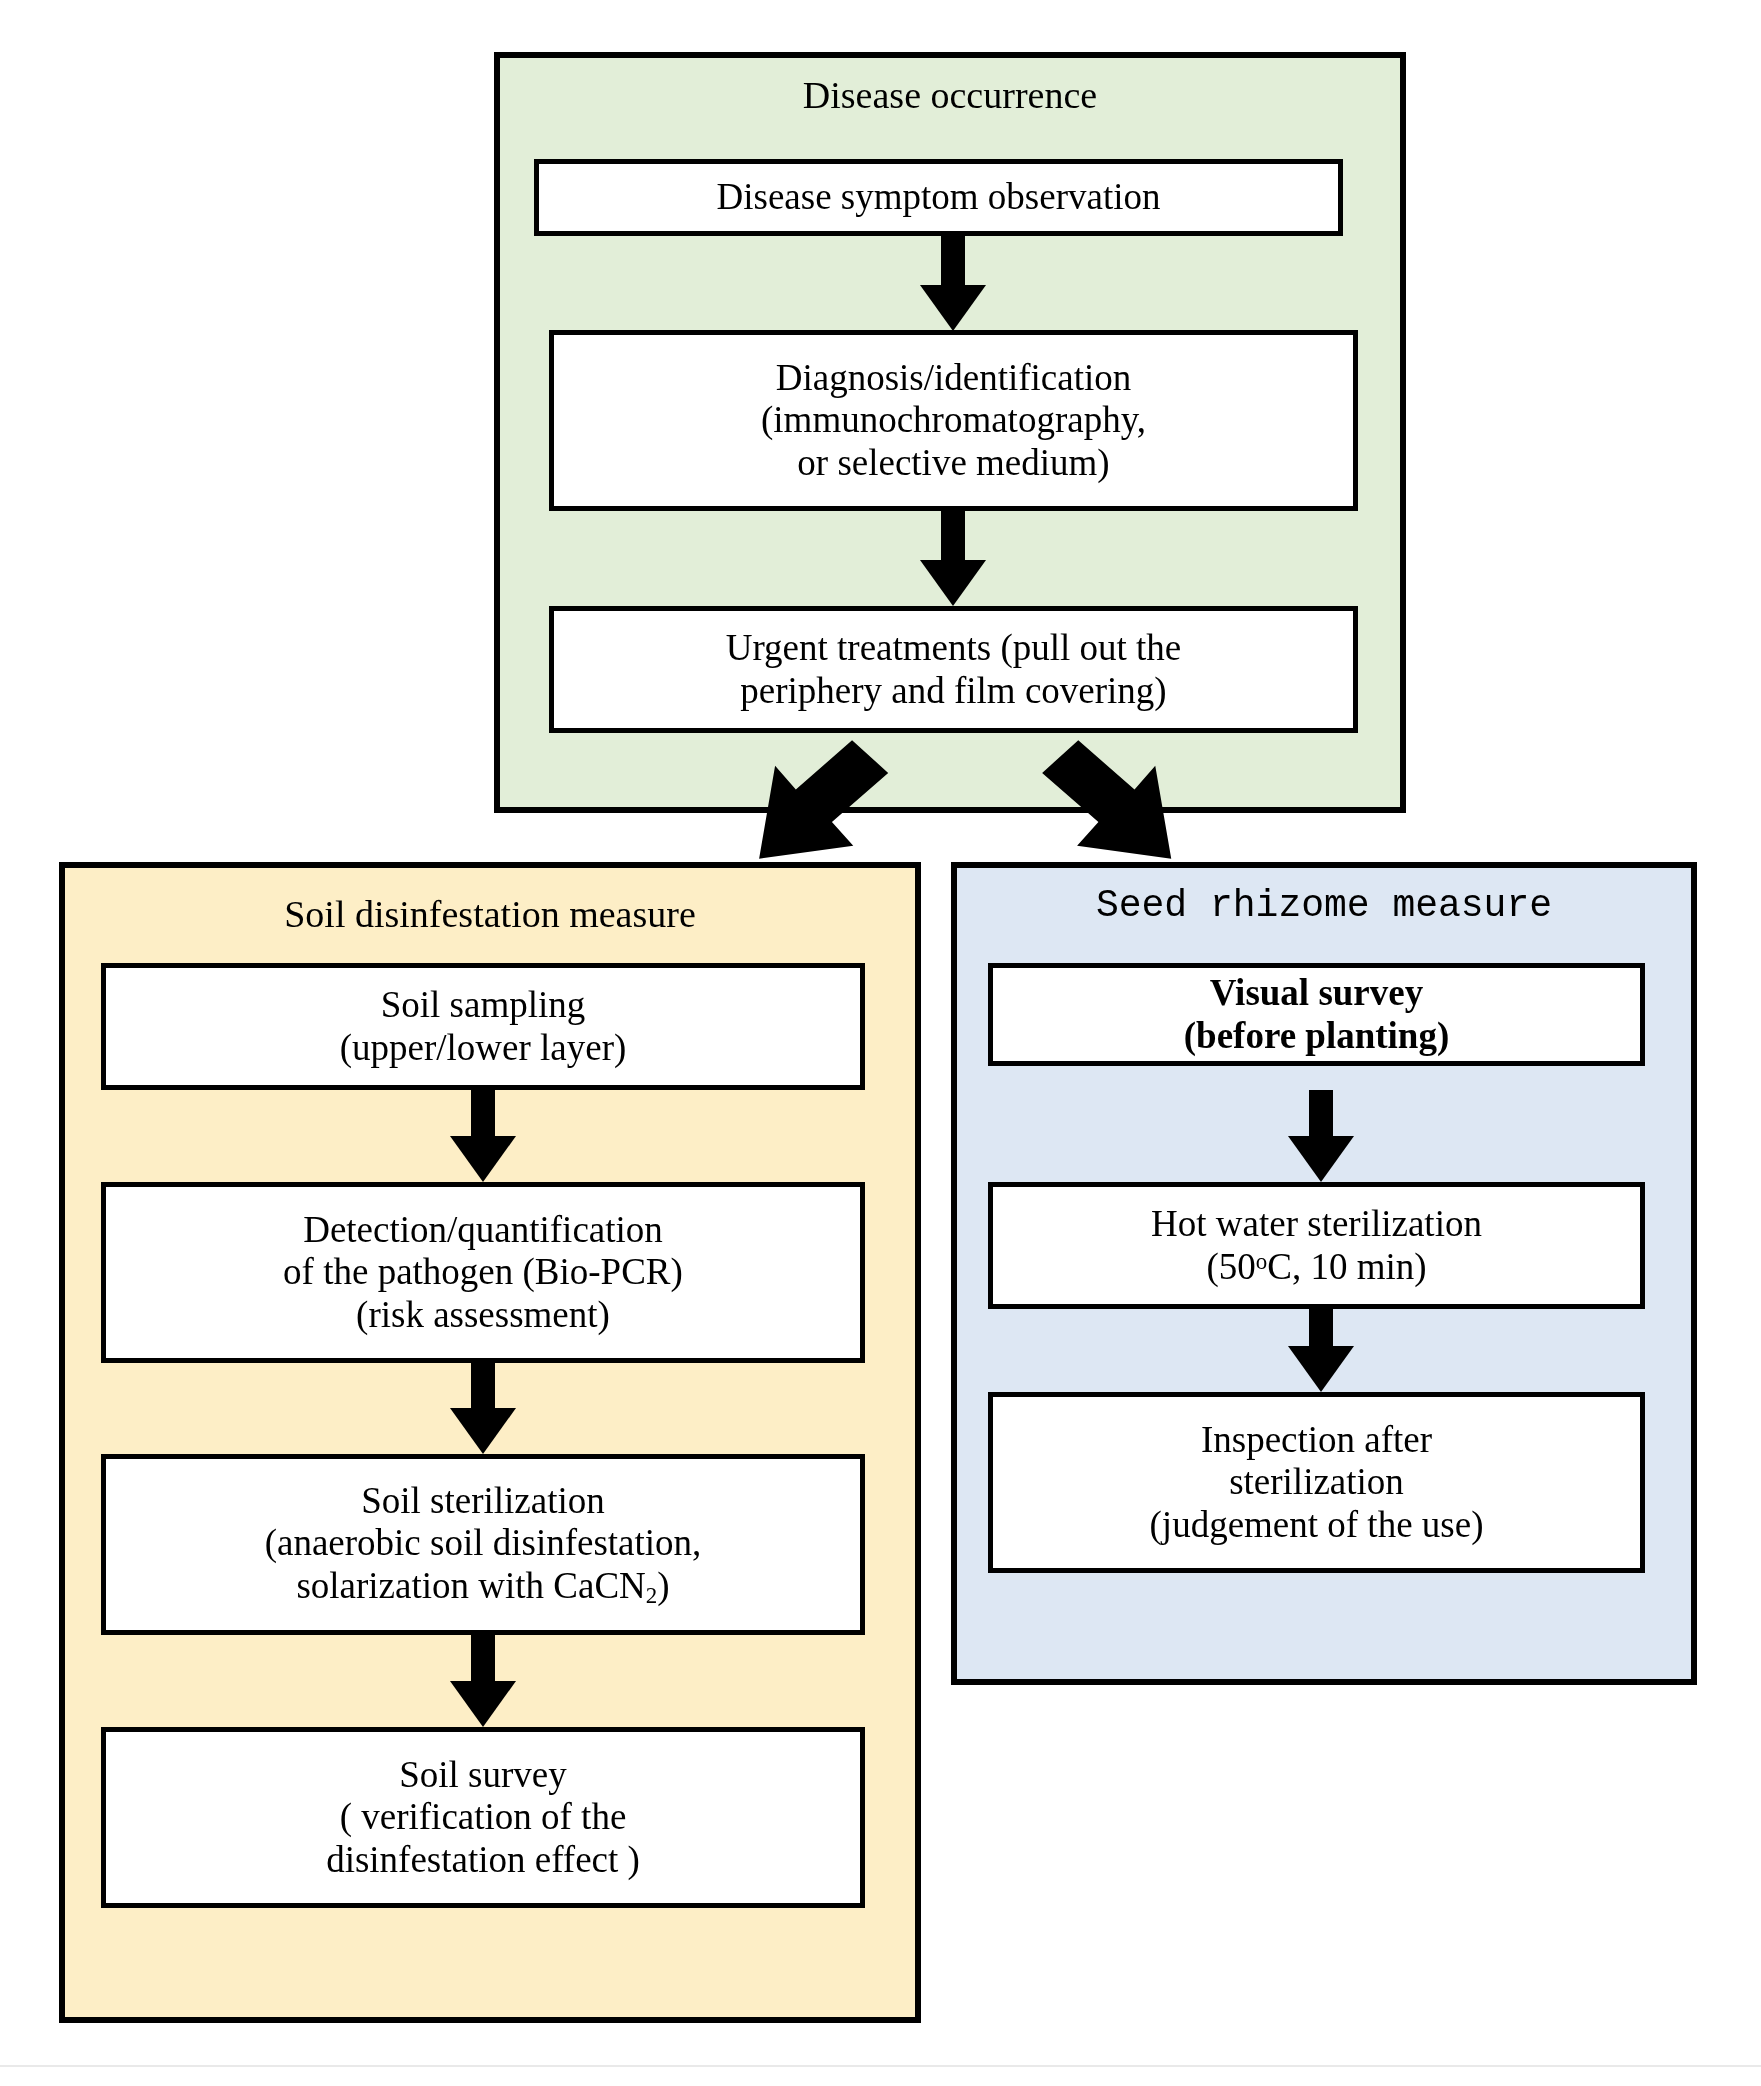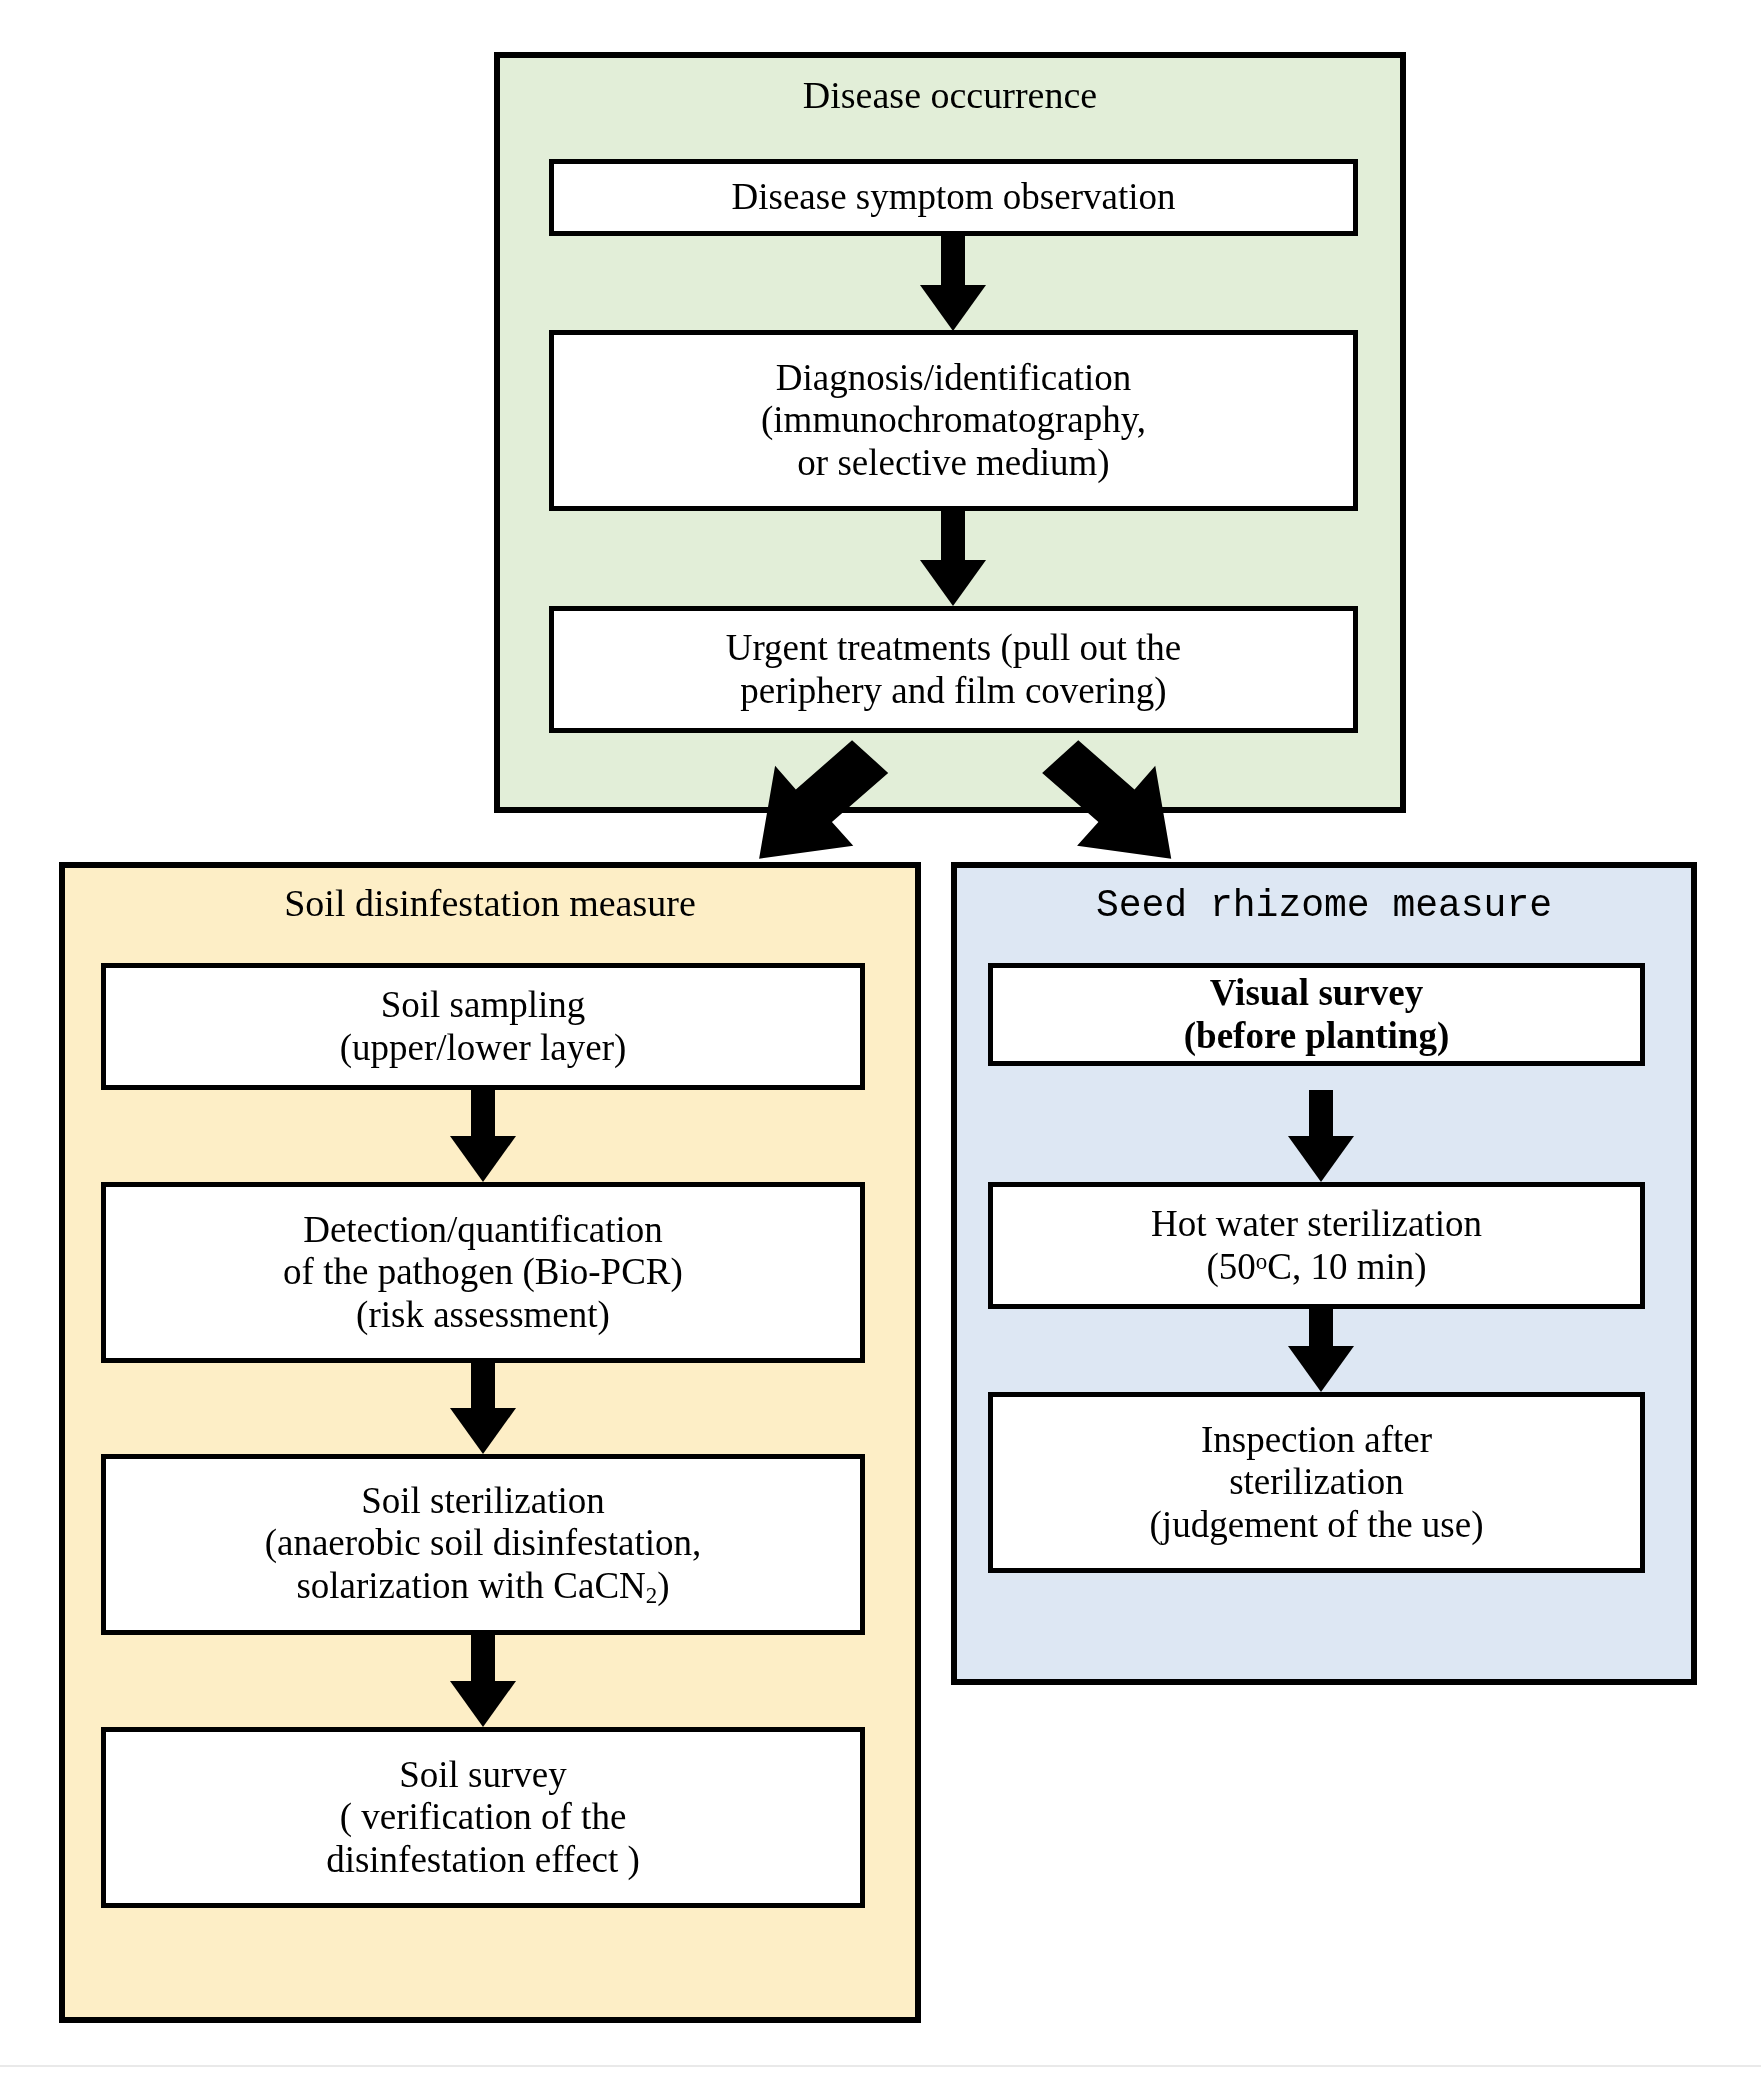--- a/index.html
+++ b/index.html
@@ -101,21 +101,21 @@
     background: #e9e9e9;
   }
 </style>
 </head>
 <body>
 
 <div class="panel panel-green" style="left:494px; top:12px; width:912px; height:761px;margin-top:40px;">
 
   <div class="panel-title" style="margin-top:18px;">Disease occurrence</div>
 
-  <div class="box" style="left:49px; top:101px; width:809px; height:77px;">
+  <div class="box" style="left:34px; top:101px; width:809px; height:77px;">
     <div class="box-text">
       <span>Disease symptom observation</span>
     </div>
   </div>
 
   <div class="arrow-down" style="left:403px; top:178px; width:99px; height:95px;">
     <div class="shaft" style="width:24px; height:51px;"></div>
     <div class="head"></div>
   </div>
 
@@ -146,21 +146,21 @@
     <path d="M 1500 1305 L 1405 1388 L 1441 1428 L 1282 1450 L 1309 1293 L 1344 1333 L 1439 1250 Z" fill="#000000"></path>
   </g>
 
   <g>
     <path d="M 1760 1305 L 1855 1388 L 1819 1428 L 1978 1450 L 1951 1293 L 1916 1333 L 1821 1250 Z" fill="#000000"></path>
   </g>
 </svg>
 
 <div class="panel panel-cream" style="left:59px; top:862px; width:862px; height:1161px;">
 
-  <div class="panel-title" style="margin-top:16px;">Soil disinfestation measure</div>
+  <div class="panel-title" style="margin-top:27px;">Soil disinfestation measure</div>
 
   <div class="box" style="left:36px; top:95px; width:764px; height:127px;">
     <div class="box-text">
       <div>Soil sampling</div>
       <div>(upper/lower layer)</div>
     </div>
   </div>
 
   <div class="arrow-down" style="left:368px; top:222px; width:99px; height:92px;">
     <div class="shaft" style="width:24px; height:49px;"></div>

